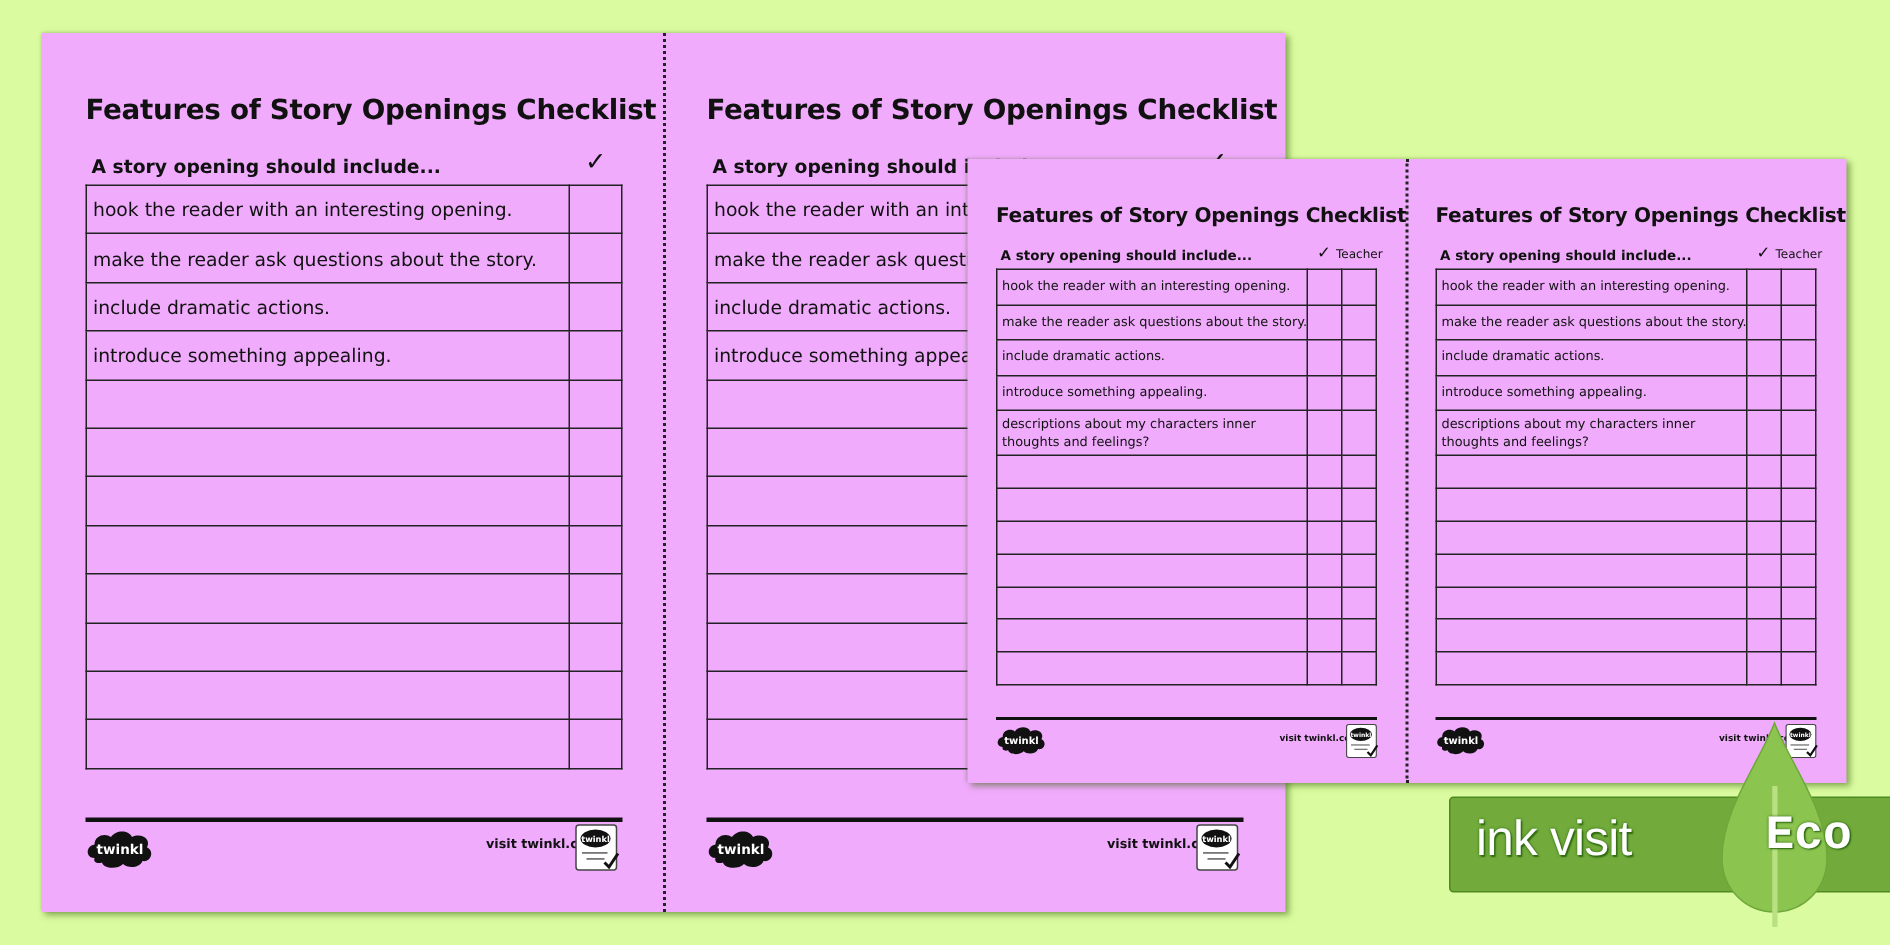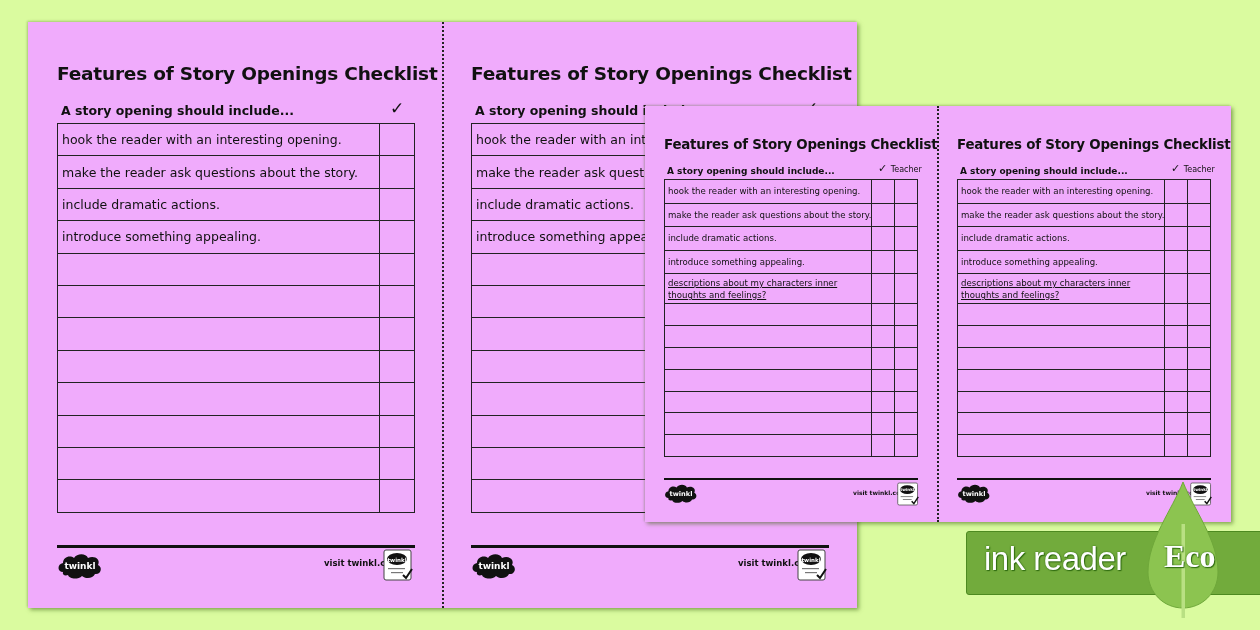--- a/index.html
+++ b/index.html
@@ -54,41 +54,41 @@
   }
   #front .tick-h {
     position:absolute; left:233px; top:56px; font-size:11px; white-space:nowrap;text-align:right;
   }
   #front .tick-h .t { font-size:8px; }
   #front table.grid { position:absolute; left:19px; top:73px; width:254px; }
   #front table.grid td { font-size:8.6px; padding:0 0 0 3px; border-width:1px; }
   #front table.grid td.c { width:22px; padding:0; }
   #front table.grid tr.r { height:23.6px; }
   #front table.grid tr.tall { height:30px; }
-  #front table.grid tr.tall td.txt { white-space:normal; line-height:12px;text-decoration:underline; }
+  #front table.grid tr.tall td.txt { white-space:normal; line-height:12px; }
   #front table.grid tr.e { height:21.8px; }
   #front .fline { position:absolute; left:19px; top:372px; width:254px; height:2px; background:#111; }
   #front .logo { position:absolute; left:19px; top:377px; width:34px; height:21px; }
   #front .visit { position:absolute; left:208px; top:383px; font-size:6px; font-weight:bold; white-space:nowrap; }
   #front .badge { position:absolute; left:252px; top:376px; width:22px; height:24px; }
 
   
   #eco {
     position:absolute; left:966px; top:531px; width:300px; height:64px;
     background:#72ab3c; border:1.5px solid #4d8a20; border-radius:3px; box-sizing:border-box;
   }
   #eco .ink {
     position:absolute; left:17px; top:8px; font-size:33px; color:#fff;
     font-family:"Liberation Sans", sans-serif; letter-spacing:-0.5px;
     text-shadow: 0 0 2px #2f6b10, 1px 1px 1px #2f6b10;
   }
   #leaf { position:absolute; left:1146px; top:480px; width:76px; height:140px; }
   #leaf .eco {
-    position:absolute; left:18px; top:58px; font-size:32px; font-weight:bold; color:#fff;
-    font-family:Liberation Serif, serif;
+    position:absolute; left:31px; top:58px; font-size:32px; font-weight:bold; color:#fff;
+    font-family:Liberation Mono, monospace;
     text-shadow: 0 0 2px #2f6b10, 1px 1px 1px #2f6b10;
   }
 </style>
 </head>
 <body>
 
 <div id="back" class="sheet">
 
   <div class="page" style="left:0">
     <div class="title">Features of Story Openings Checklist</div>
@@ -403,21 +403,21 @@
       <ellipse cx="14" cy="10" rx="10" ry="6" fill="#111"></ellipse>
       <text x="14" y="12.5" font-size="5.5" font-weight="bold" fill="#fff" text-anchor="middle" font-family="DejaVu Sans, sans-serif">twinkl</text>
       <rect x="5" y="19" width="17" height="1.2" fill="#777"></rect>
       <rect x="8" y="23" width="12" height="1.2" fill="#777"></rect>
       <path d="M20 26 L23 29 L29 20" stroke="#111" stroke-width="2" fill="none"></path>
     </svg>
   </div>
 </div>
 
 <div id="eco">
-  <span class="ink">ink reader</span>
+  <span class="ink">ink visit</span>
 </div>
 <div id="leaf">
   <svg width="76" height="140" viewBox="0 0 76 140" style="position:absolute;left:0;top:0">
     <path d="M37 2 C48 30 72 60 72 92 C72 113 56 128 37 128 C18 128 2 113 2 92 C2 60 26 30 37 2 Z" fill="#8cc450" stroke="#6fa83a" stroke-width="1"></path>
     <rect x="35.5" y="44" width="3.5" height="94" fill="#b9e083"></rect>
   </svg>
   <span class="eco">Eco</span>
 </div>
 
 </body></html>

